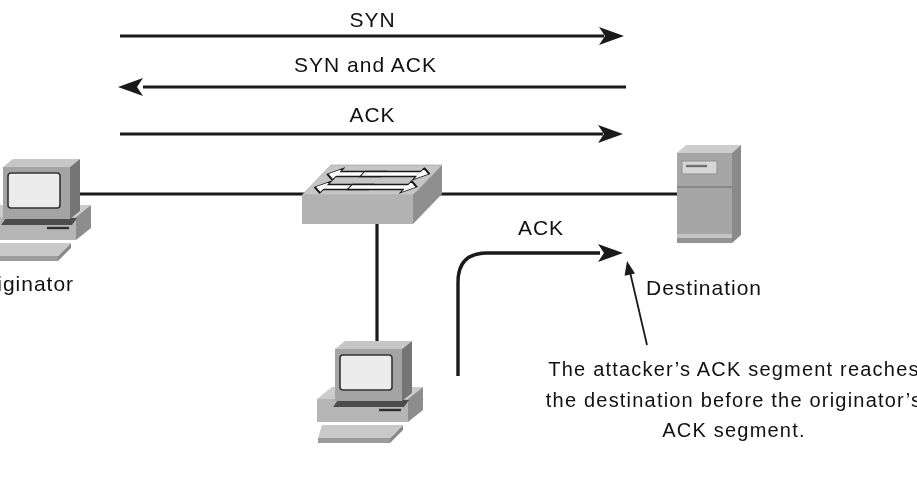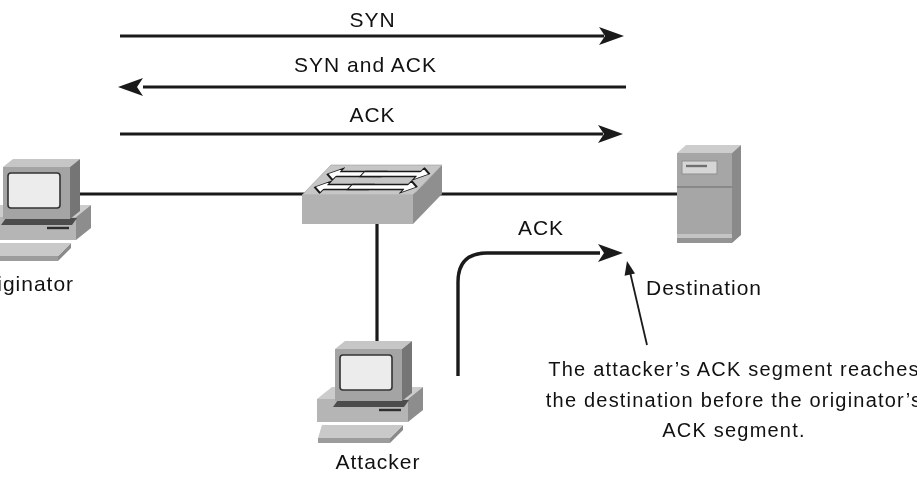--- a/index.html
+++ b/index.html
@@ -132,21 +132,20 @@
     </g>
   </svg>
 
   <div class="label" style="left:290px; top:8px;  width:165px;">SYN</div>
   <div class="label" style="left:283px; top:53px; width:165px;">SYN and ACK</div>
   <div class="label" style="left:290px; top:103px; width:165px;">ACK</div>
 
   <div class="label" style="left:466px; top:216px; width:150px;">ACK</div>
 
   <div class="label" style="left:-110px; top:272px; width:266px;">Originator</div>
-  <div class="label" style="left:288px; top:450px; width:180px;">Attacker</div>
   <div class="label" style="left:614px; top:249px; width:180px;margin-top:27px;">Destination</div>
 
   <div class="annotation">
     <div>The attacker’s ACK segment reaches</div>
     <div>the destination before the originator’s</div>
     <div>ACK segment.</div>
   </div>
 
 </div>
 

